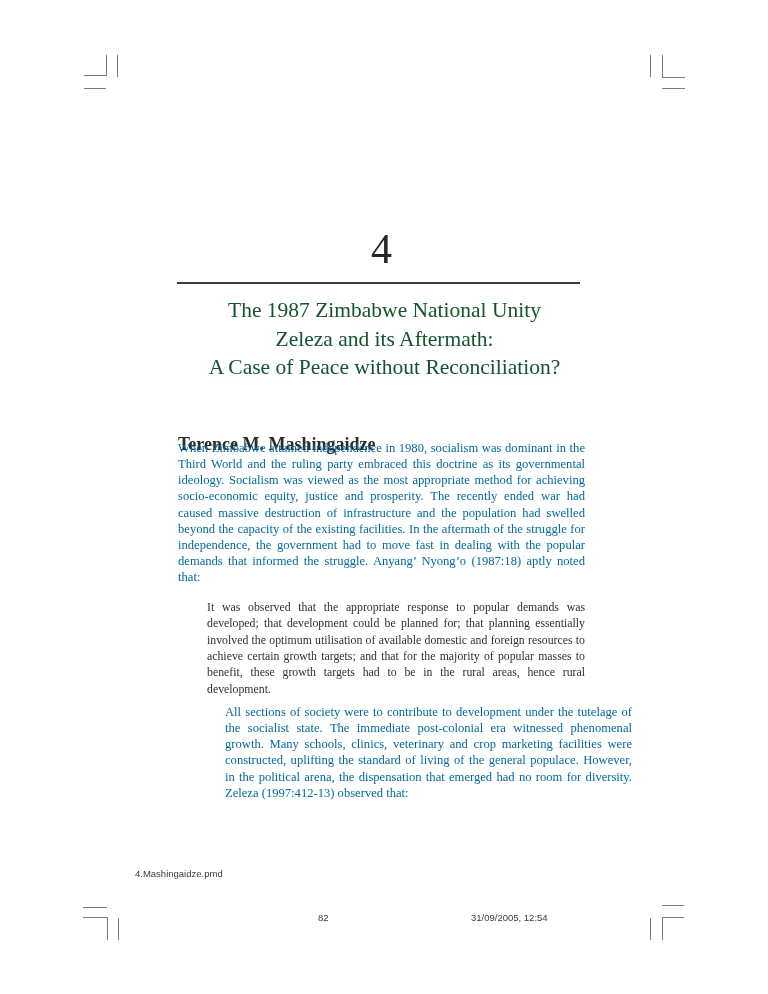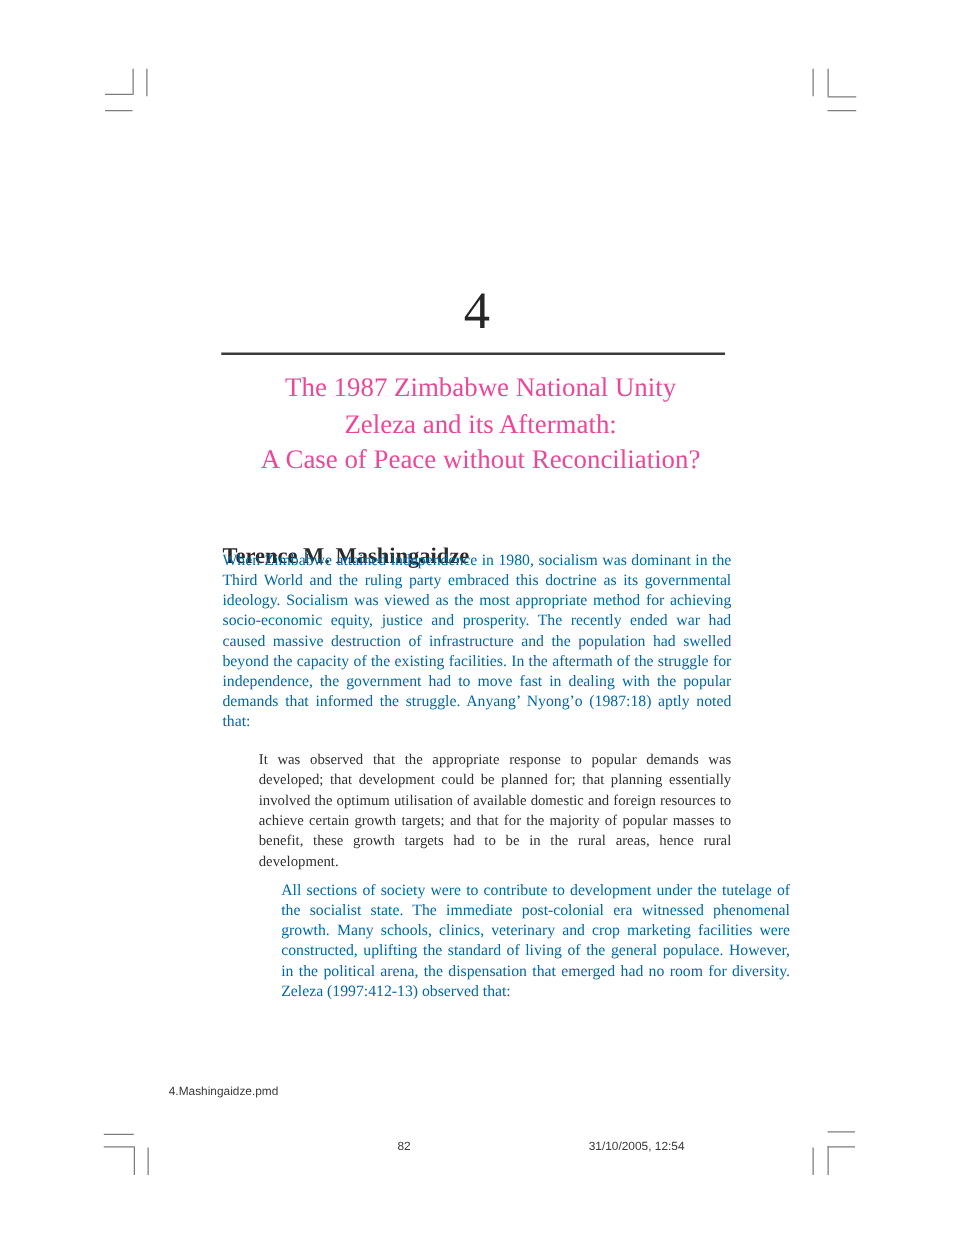--- a/index.html
+++ b/index.html
@@ -31,21 +31,21 @@
     height: 2px;
     background: #3c3c3c;
   }
   .chapter-title {
     top: 296px;
     left: 166px;
     width: 437px;
     text-align: center;
     font-size: 21.5px;
     line-height: 28.5px;
-    color: #ec4899;
+    color: #14532d;
   }
   .author {
     top: 390px;
     text-align: left;
     font-size: 18px;
     font-weight: bold;
     color: #2b2b2b;
     margin-top: 44px;
   }
   .section-heading {
@@ -122,15 +122,15 @@
 
 
   <div class="column body-par par-1">When Zimbabwe attained independence in 1980, socialism was dominant in the Third World and the ruling party embraced this doctrine as its governmental ideology. Socialism was viewed as the most appropriate method for achieving socio-economic equity, justice and prosperity. The recently ended war had caused massive destruction of infrastructure and the population had swelled beyond the capacity of the existing facilities. In the aftermath of the struggle for independence, the government had to move fast in dealing with the popular demands that informed the struggle. Anyang’ Nyong’o (1987:18) aptly noted that:</div>
 
   <div class="block-quote">It was observed that the appropriate response to popular demands was developed; that development could be planned for; that planning essentially involved the optimum utilisation of available domestic and foreign resources to achieve certain growth targets; and that for the majority of popular masses to benefit, these growth targets had to be in the rural areas, hence rural development.</div>
 
   <div class="column body-par par-2">All sections of society were to contribute to development under the tutelage of the socialist state. The immediate post-colonial era witnessed phenomenal growth. Many schools, clinics, veterinary and crop marketing facilities were constructed, uplifting the standard of living of the general populace. However, in the political arena, the dispensation that emerged had no room for diversity. Zeleza (1997:412-13) observed that:</div>
 
   <div class="footer-item f-filename">4.Mashingaidze.pmd</div>
   <div class="footer-item f-pagenum">82</div>
-  <div class="footer-item f-datetime">31/10/2005, 12:54</div>
+  <div class="footer-item f-datetime">31/09/2005, 12:54</div>
 
 </div>
 
 </body></html>

